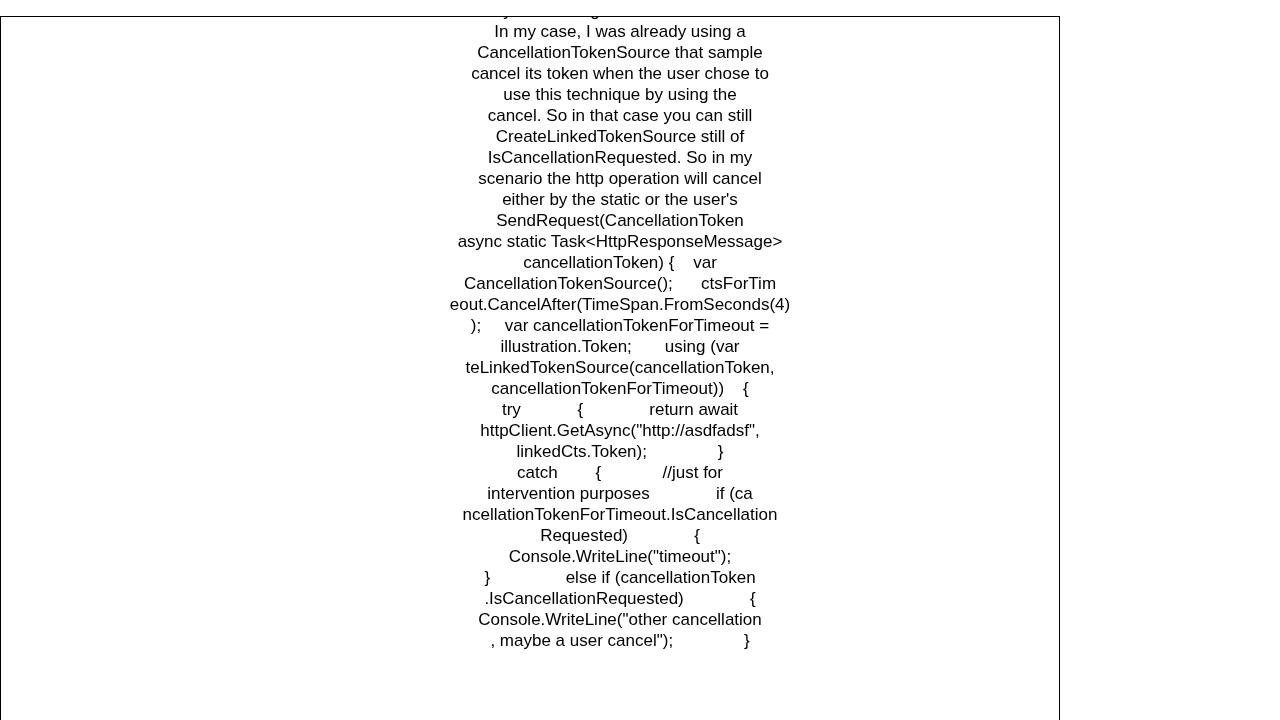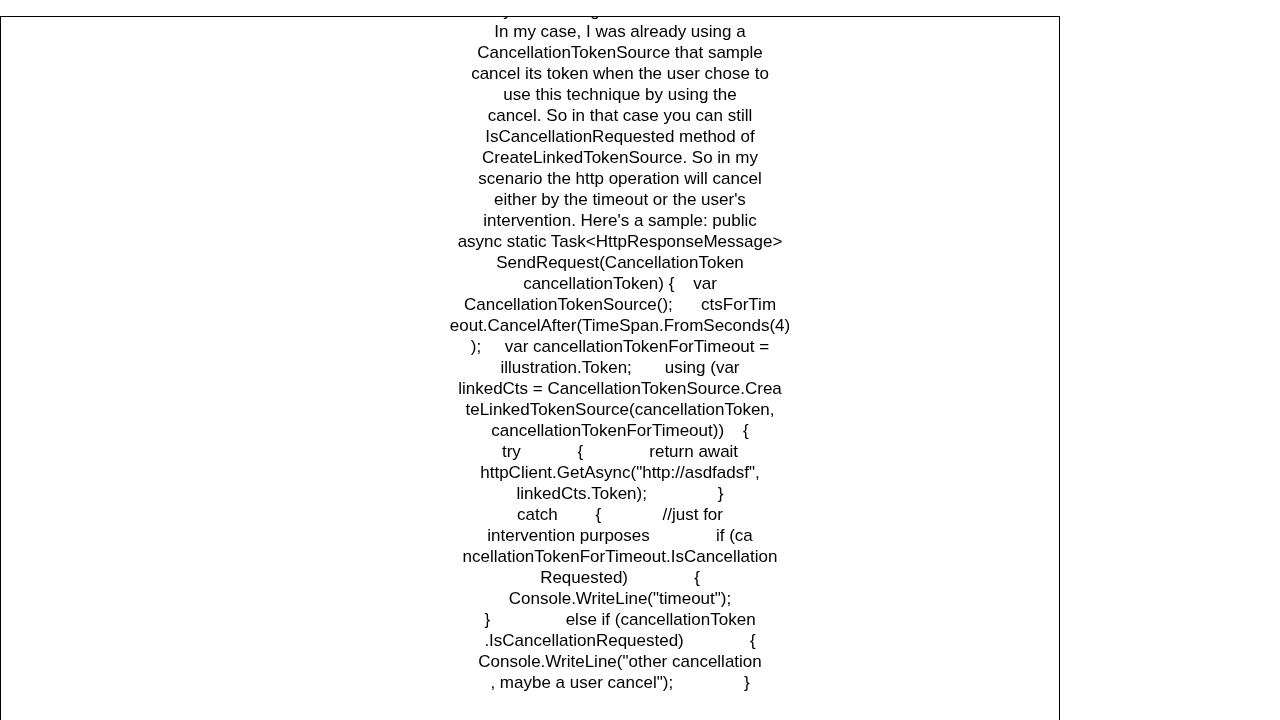--- a/index.html
+++ b/index.html
@@ -47,33 +47,31 @@
 
 <div id="page" style="background: rgb(255, 255, 255); border-color: rgb(0, 0, 0);">
   <div id="text-viewport">
     <div id="text-column" style="color: rgb(0, 0, 0);">
         <div class="line">my timeout logic used CancelAfter.</div>
         <div class="line">In my case, I was already using a</div>
         <div class="line">CancellationTokenSource that sample</div>
         <div class="line">cancel its token when the user chose to</div>
         <div class="line">use this technique by using the</div>
         <div class="line">cancel. So in that case you can still</div>
-        <div class="line">IsCancellationRequested method of</div>
-        <div class="line">CreateLinkedTokenSource. So in my</div>
+        <div class="line">CreateLinkedTokenSource still of</div>
+        <div class="line">IsCancellationRequested. So in my</div>
         <div class="line">scenario the http operation will cancel</div>
-        <div class="line">either by the timeout or the user's</div>
-        <div class="line">intervention. Here's a sample: public</div>
+        <div class="line">either by the static or the user's</div>
+        <div class="line">SendRequest(CancellationToken</div>
         <div class="line">async static Task&lt;HttpResponseMessage&gt;</div>
-        <div class="line">SendRequest(CancellationToken</div>
         <div class="line">cancellationToken) {    var</div>
         <div class="line">CancellationTokenSource();      ctsForTim</div>
         <div class="line">eout.CancelAfter(TimeSpan.FromSeconds(4)</div>
         <div class="line">);     var cancellationTokenForTimeout =</div>
         <div class="line">illustration.Token;       using (var</div>
-        <div class="line">linkedCts = CancellationTokenSource.Crea</div>
         <div class="line">teLinkedTokenSource(cancellationToken,</div>
         <div class="line">cancellationTokenForTimeout))    {</div>
         <div class="line">try            {              return await</div>
         <div class="line">httpClient.GetAsync("http://asdfadsf",</div>
         <div class="line">linkedCts.Token);               }</div>
         <div class="line">catch        {             //just for</div>
         <div class="line">intervention purposes              if (ca</div>
         <div class="line">ncellationTokenForTimeout.IsCancellation</div>
         <div class="line">Requested)              {</div>
         <div class="line">Console.WriteLine("timeout");</div>

